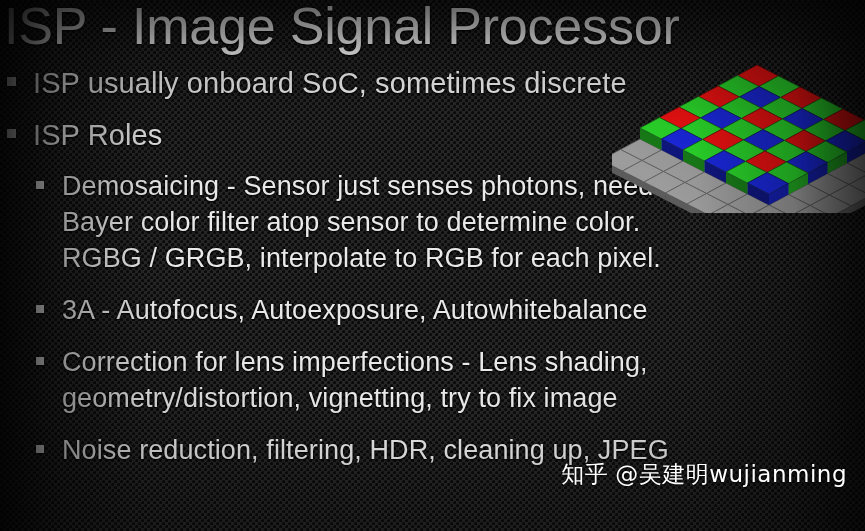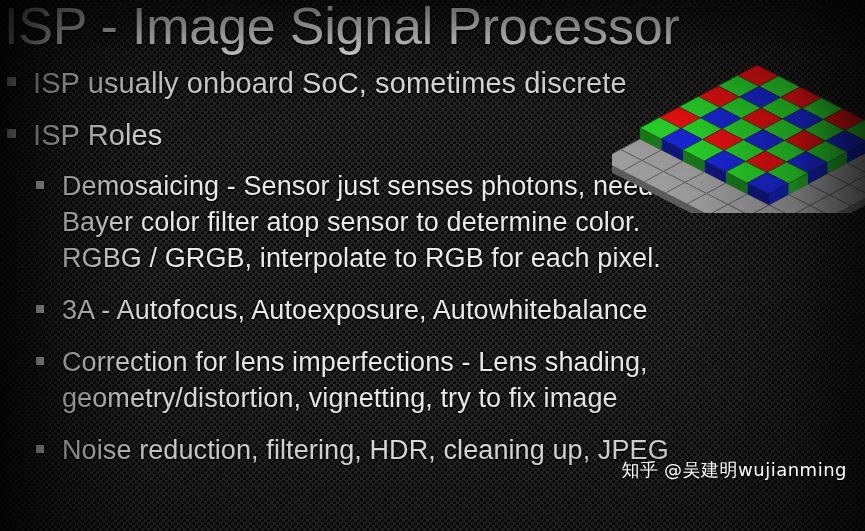--- a/index.html
+++ b/index.html
@@ -123,24 +123,24 @@
     width: 253px;
     height: 155px;
     z-index: 4;
   }
   #bayer svg { display: block; }
 
   
   .watermark {
     position: absolute;
     right: 18px;
-    bottom: 49px;
+    bottom: 41px;
     z-index: 6;
     color: #ffffff;
-    font-size: 18px;
+    font-size: 23px;
     letter-spacing: 0.5px;
     text-shadow: 0 1px 3px rgba(0,0,0,0.9);
     white-space: nowrap;
   }
   .watermark .cn { font-family: "DejaVu Sans", sans-serif; }
 </style>
 </head>
 <body>
 
 <div id="slide">

